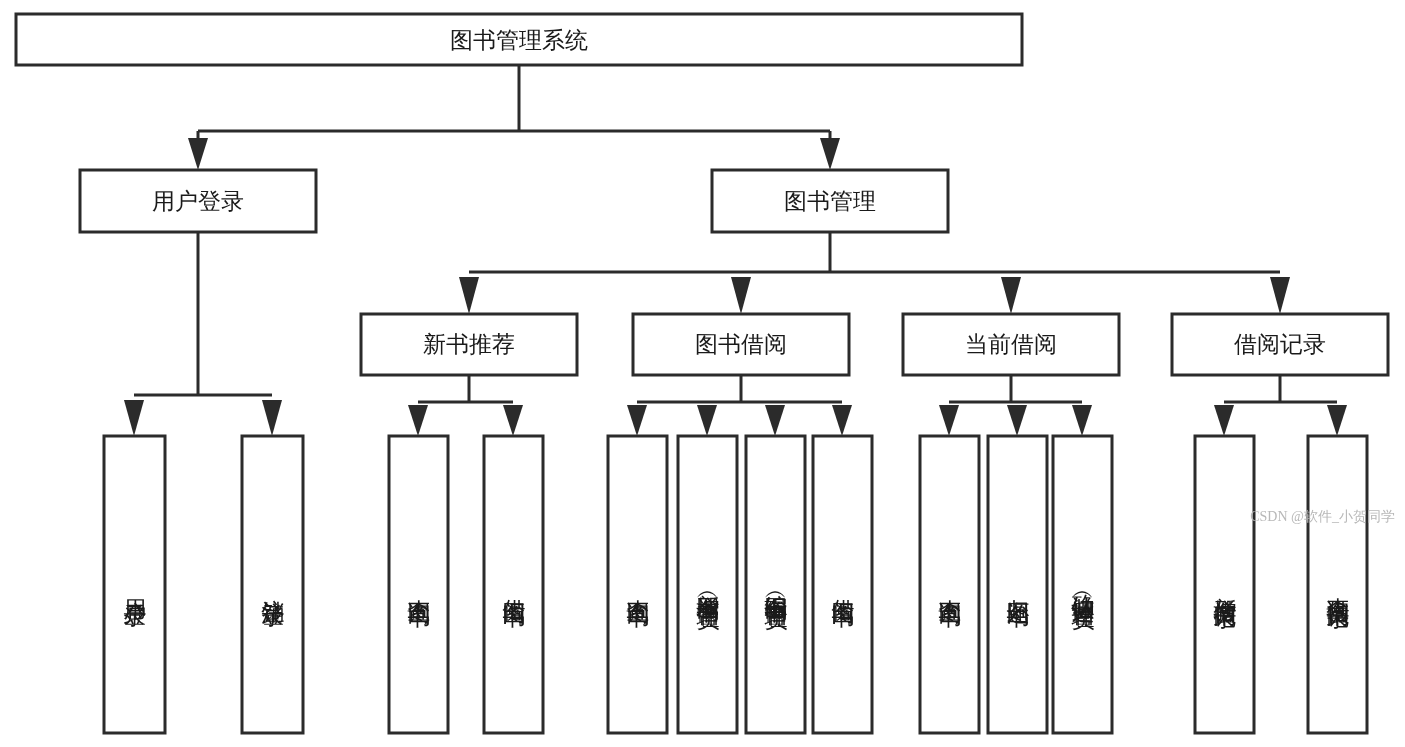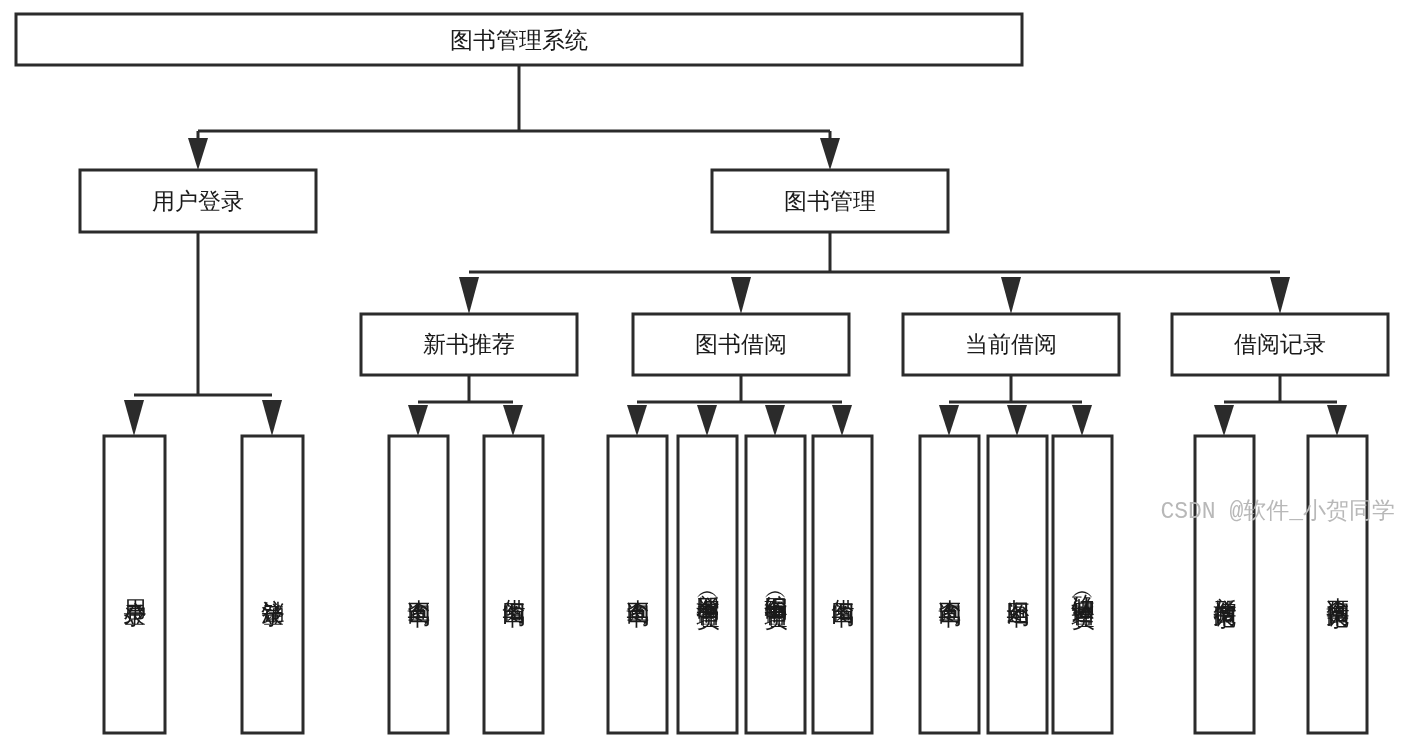--- a/index.html
+++ b/index.html
@@ -64,22 +64,22 @@
     line-height: 1.12;
     color: #1a1a1a;
     letter-spacing: 2px;
     white-space: nowrap;
     text-align: center;
   }
   #watermark {
     position: absolute;
     right: 10px;
     bottom: 6px;
-    font-family: Liberation Mono, monospace;
-    font-size: 23px;
+    font-family: Liberation Serif, serif;
+    font-size: 14px;
     color: #b8b8b8;
     white-space: nowrap;
     user-select: none;
     text-align: center;
   }
 </style>
 </head>
 <body>
 
 <div id="diagram-root">

